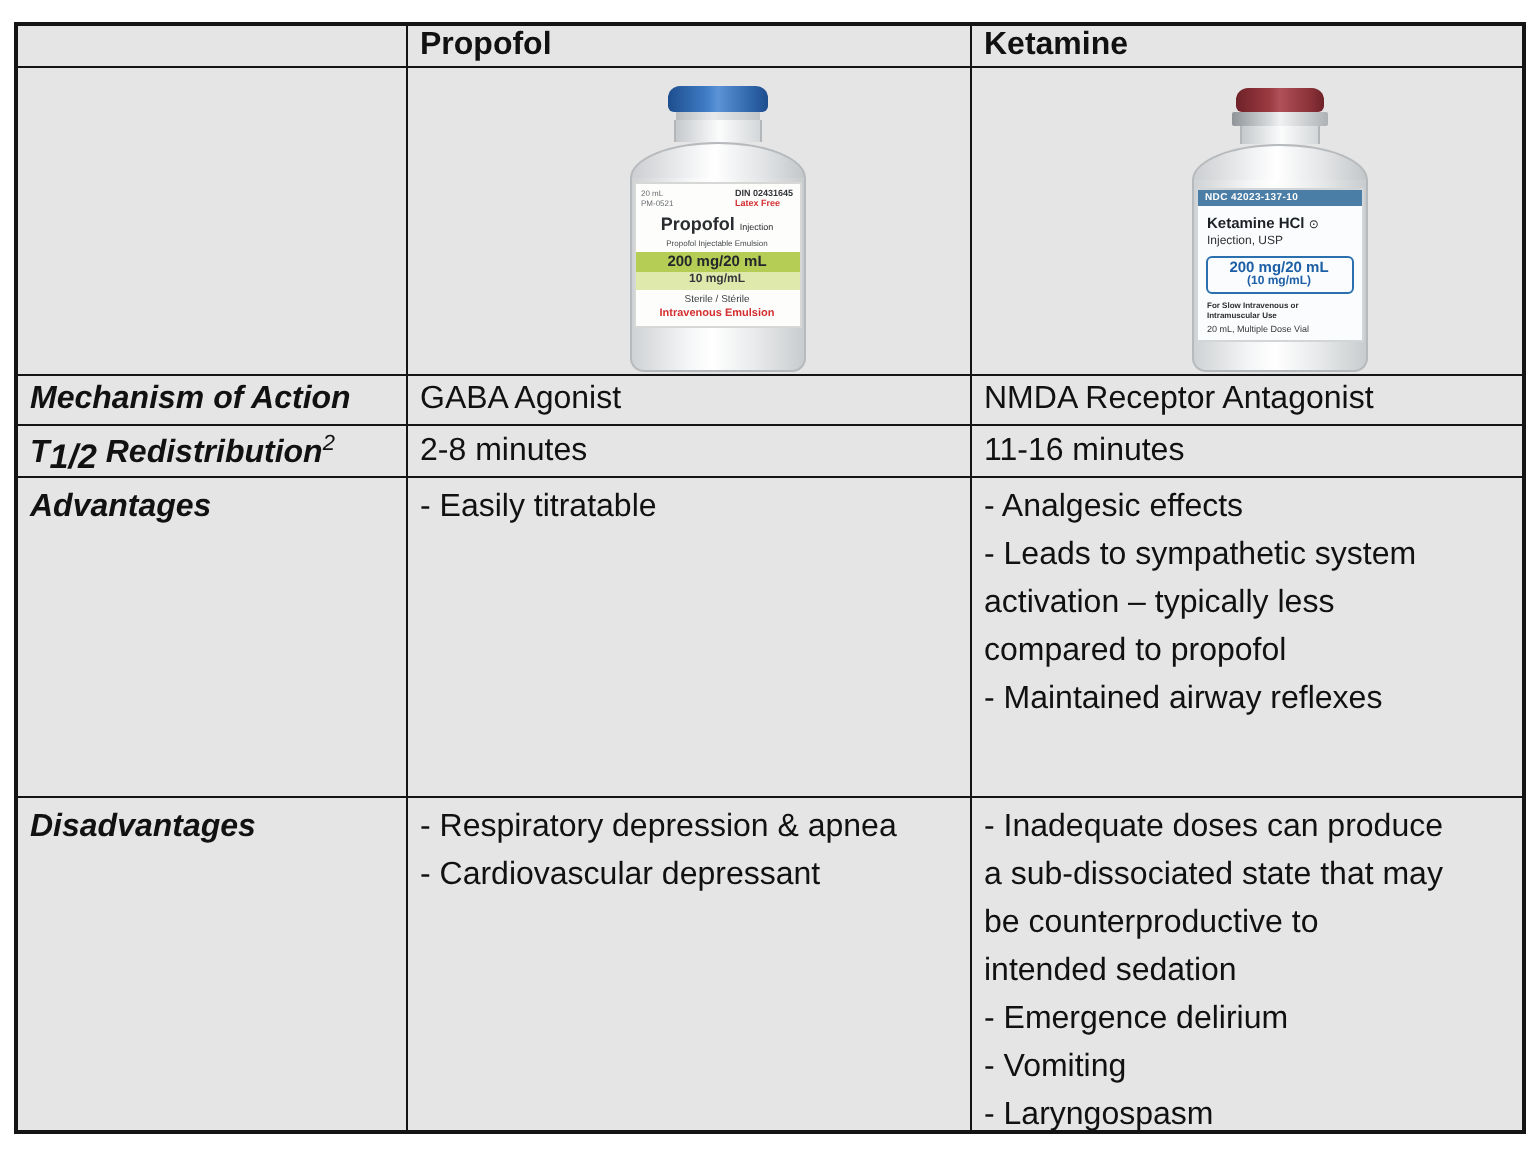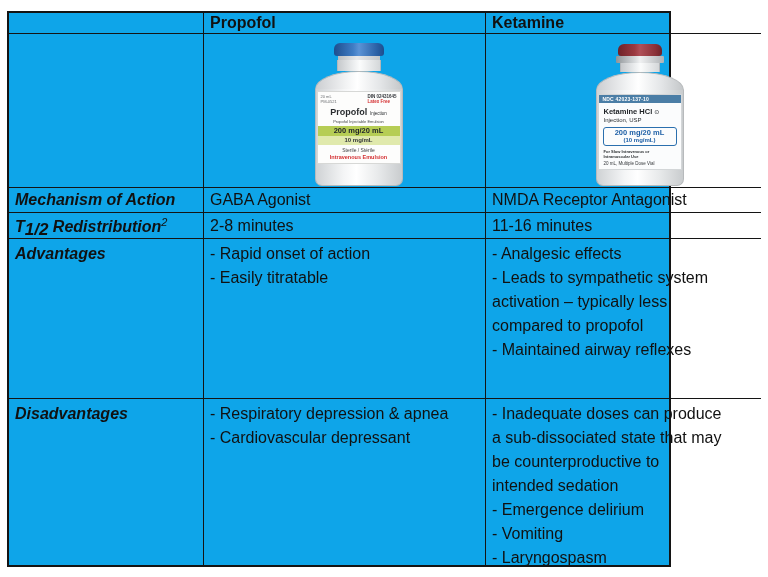--- a/index.html
+++ b/index.html
@@ -1,25 +1,25 @@
 <!DOCTYPE html>
 <html><head>
 <meta charset="utf-8">
 <style>
   * { margin: 0; padding: 0; box-sizing: border-box; }
   html, body { width: 768px; height: 577px; background: #ffffff; overflow: hidden; }
   body { font-family: "Liberation Sans", sans-serif; color: #111; position: relative; }
 
   .comp-table {
-    position: absolute; left: 7px; top: 11px; width: 664px; height: 556px;
+    position: absolute; left: 7px; top: 11px; width: 756px; height: 556px;
     display: grid;
     grid-template-columns: 195px 282px 275px;
     grid-template-rows: 21px 154px 25px 26px 160px 166px;
     border: 2px solid #141414;
-    background: #0ea5e9;
+    background: #e5e5e5;
   }
   .cell {
     border-right: 1px solid #141414;
     border-bottom: 1px solid #141414;
     padding: 0 6px;
     overflow: hidden;
     font-size: 16px;
   }
   .cell.last-col { border-right: none; }
   .cell.last-row { border-bottom: none; }
@@ -145,21 +145,20 @@
   <div class="cell mid last-col">NMDA Receptor Antagonist</div>
 
   <div class="cell mid rowlabel">
     <span><span>T</span><sub class="frac">1/2</sub><span> Redistribution</span><sup class="ref">2</sup></span>
   </div>
   <div class="cell mid">2-8 minutes</div>
   <div class="cell mid last-col">11-16 minutes</div>
 
   <div class="cell toplist rowlabel">Advantages</div>
   <div class="cell toplist">
-    <div class="list-line">- Rapid onset of action</div>
     <div class="list-line">- Easily titratable</div>
   </div>
   <div class="cell toplist last-col">
     <div class="list-line">- Analgesic effects</div>
     <div class="list-line">- Leads to sympathetic system</div>
     <div class="list-line">activation – typically less</div>
     <div class="list-line">compared to propofol</div>
     <div class="list-line">- Maintained airway reflexes</div>
   </div>
 

